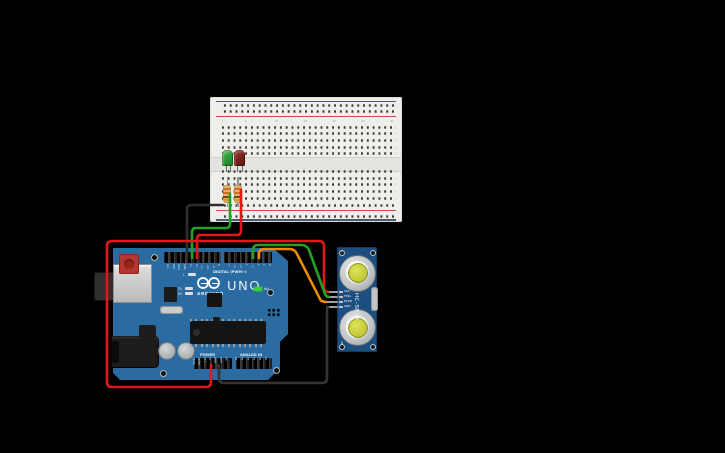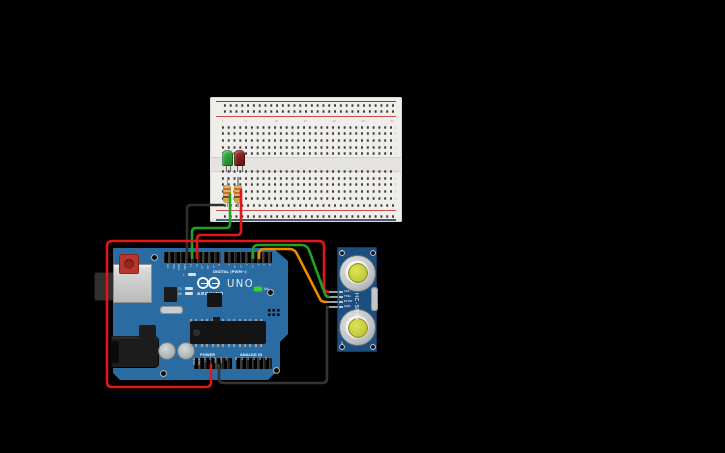--- a/index.html
+++ b/index.html
@@ -160,21 +160,21 @@
 
     <div class="abs tinytext" style="left:213px;top:269px;font-size:5px;font-weight:bold;transform:scale(.72);">DIGITAL (PWM~)</div>
     <div class="abs tinytext" style="left:200px;top:352px;font-size:5px;font-weight:bold;transform:scale(.72);">POWER</div>
     <div class="abs tinytext" style="left:240px;top:352px;font-size:5px;font-weight:bold;transform:scale(.72);">ANALOG IN</div>
 
     <div class="abs ring" style="left:197px;top:277px;width:8px;height:8px;"></div>
     <div class="abs ring" style="left:208px;top:277px;width:8px;height:8px;"></div>
     <div class="abs" style="left:200.5px;top:282.5px;width:6px;height:1.6px;background:#fff;"></div>
     <div class="abs" style="left:211.5px;top:282.5px;width:6px;height:1.6px;background:#fff;"></div>
     <div class="abs tinytext" style="left:197px;top:291px;font-size:5.5px;font-weight:bold;letter-spacing:.8px;transform:scale(.78);">ARDUINO</div>
-    <div class="abs" style="left:227px;top:278px;font-size:10px;color:#dfeaf3;letter-spacing:1.5px;">UNO</div>
+    <div class="abs" style="left:227px;top:278px;font-size:13px;color:#dfeaf3;letter-spacing:1.5px;">UNO</div>
 
     <div class="abs tinytext" style="left:183px;top:272.5px;font-size:5px;transform:scale(.6);">L</div>
     <div class="abs" style="left:188px;top:272.5px;width:8px;height:3px;background:#d9dfe2;border-radius:1px;"></div>
     <div class="abs tinytext" style="left:178px;top:287px;font-size:5px;transform:scale(.6);">TX</div>
     <div class="abs" style="left:185px;top:287px;width:8px;height:3px;background:#d9dfe2;border-radius:1px;"></div>
     <div class="abs tinytext" style="left:178px;top:292.2px;font-size:5px;transform:scale(.6);">RX</div>
     <div class="abs" style="left:185px;top:292.2px;width:8px;height:3px;background:#d9dfe2;border-radius:1px;"></div>
     <div class="abs" style="left:254px;top:286.5px;width:8px;height:4px;background:#35d435;border-radius:1px;box-shadow:0 0 3px #35d435;"></div>
     <div class="abs tinytext" style="left:263.5px;top:286.5px;font-size:5px;transform:scale(.6);">ON</div>
 

